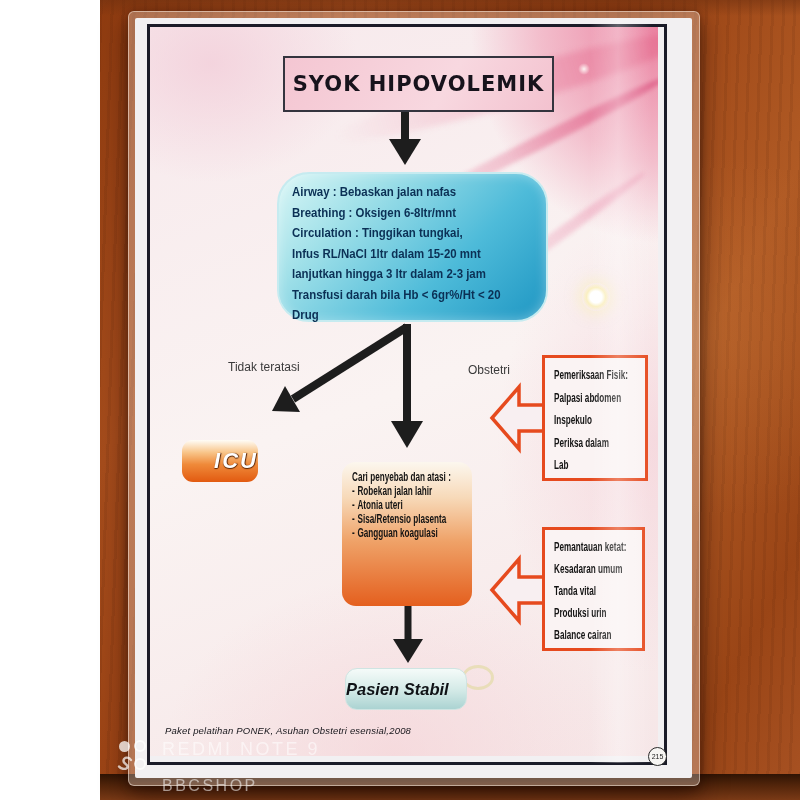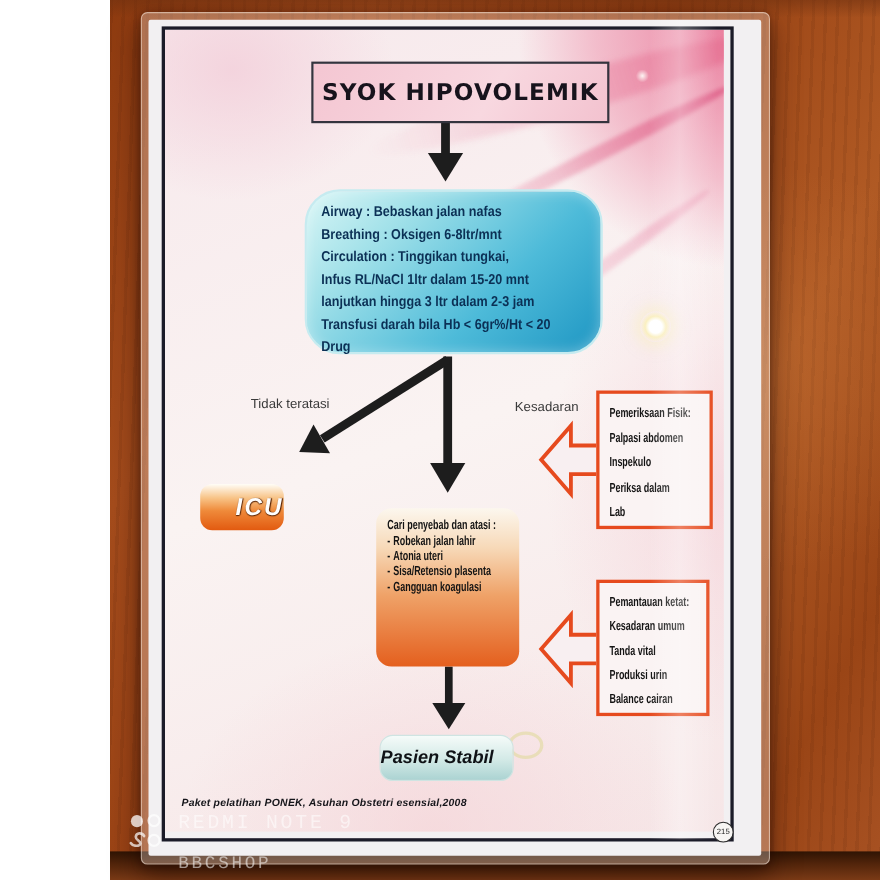--- a/index.html
+++ b/index.html
@@ -90,36 +90,36 @@
   .callout{position:absolute;background:#faf3f3;border:3.5px solid #e64a1e;box-sizing:border-box;
     color:#141414;font-weight:bold;font-size:12px;padding:6px 2px 0 9px;}
   .exam-box{left:407px;top:337px;width:106px;height:126px;line-height:22.5px;}
   .monitor-box{left:407px;top:509px;width:103px;height:124px;line-height:22px;}
 
   .stable-box{position:absolute;left:210px;top:650px;width:120px;height:40px;border-radius:12px;
     background:linear-gradient(180deg,#f5fbf9 0%,#d2e9e6 55%,#abd3d2 100%);border:1px solid #cfe4e2;
     display:flex;align-items:center;justify-content:flex-start;
     font-size:16.5px;font-weight:bold;font-style:italic;color:#0f1216;}
 
-  .footer-credit{position:absolute;left:30px;top:707px;font-size:9.5px;font-weight:bold;font-style:italic;
+  .footer-credit{position:absolute;left:30px;top:707px;font-size:9.5px;font-weight:normal;font-style:italic;
     color:#15151a;letter-spacing:0.2px;white-space:nowrap;}
 
   .page-badge{position:absolute;left:513px;top:729px;width:19px;height:19px;border-radius:50%;z-index:6;
     background:#f7f5f3;border:1.5px solid #2a2a2a;box-sizing:border-box;
     display:flex;align-items:center;justify-content:center;font-size:7px;color:#222;}
 
   
   .watermark{position:absolute;left:119px;top:739px;display:flex;gap:9px;z-index:10;
     color:rgba(255,255,255,0.55);}
   .wm-icon{width:34px;height:34px;position:relative;}
   .wm-dot{position:absolute;left:0;top:2px;width:11px;height:11px;border-radius:50%;background:rgba(255,255,255,0.75);}
   .wm-ring1{position:absolute;left:15px;top:1px;width:12px;height:12px;border-radius:50%;border:2.5px solid rgba(255,255,255,0.7);box-sizing:border-box;}
   .wm-ring2{position:absolute;left:15px;top:19px;width:12px;height:12px;border-radius:50%;border:2.5px solid rgba(255,255,255,0.7);box-sizing:border-box;}
   .wm-squiggle{position:absolute;left:-2px;top:17px;}
-  .wm-text{display:flex;flex-direction:column;gap:1px;font-family:Liberation Mono, monospace;}
+  .wm-text{display:flex;flex-direction:column;gap:1px;}
   .wm-line1{font-size:18px;letter-spacing:2.5px;}
   .wm-line2{font-size:16px;letter-spacing:2.5px;margin-top:16px;}
 </style>
 </head>
 <body>
 
 <div class="photo">
 
   <div class="wood"></div>
 
@@ -173,21 +173,21 @@
         <span class="cond">Airway : Bebaskan jalan nafas</span>
         <span class="cond">Breathing : Oksigen 6-8ltr/mnt</span>
         <span class="cond">Circulation : Tinggikan tungkai,</span>
         <span class="cond">Infus RL/NaCl 1ltr dalam 15-20 mnt</span>
         <span class="cond">lanjutkan hingga 3 ltr dalam 2-3 jam</span>
         <span class="cond">Transfusi darah bila Hb &lt; 6gr%/Ht &lt; 20</span>
         <span class="cond">Drug</span>
       </div>
 
       <span class="branch-label lbl-left">Tidak teratasi</span>
-      <span class="branch-label lbl-right">Kesadaran</span>
+      <span class="branch-label lbl-right">Obstetri</span>
 
       <div class="icu-box">
         <span>ICU</span>
       </div>
 
       <div class="cause-box">
         <span class="cond-n">Cari penyebab dan atasi :</span>
         <div class="cause-item">
             <span class="cond-n"><span class="dash">-</span><span>Robekan jalan lahir</span></span>
           </div>

